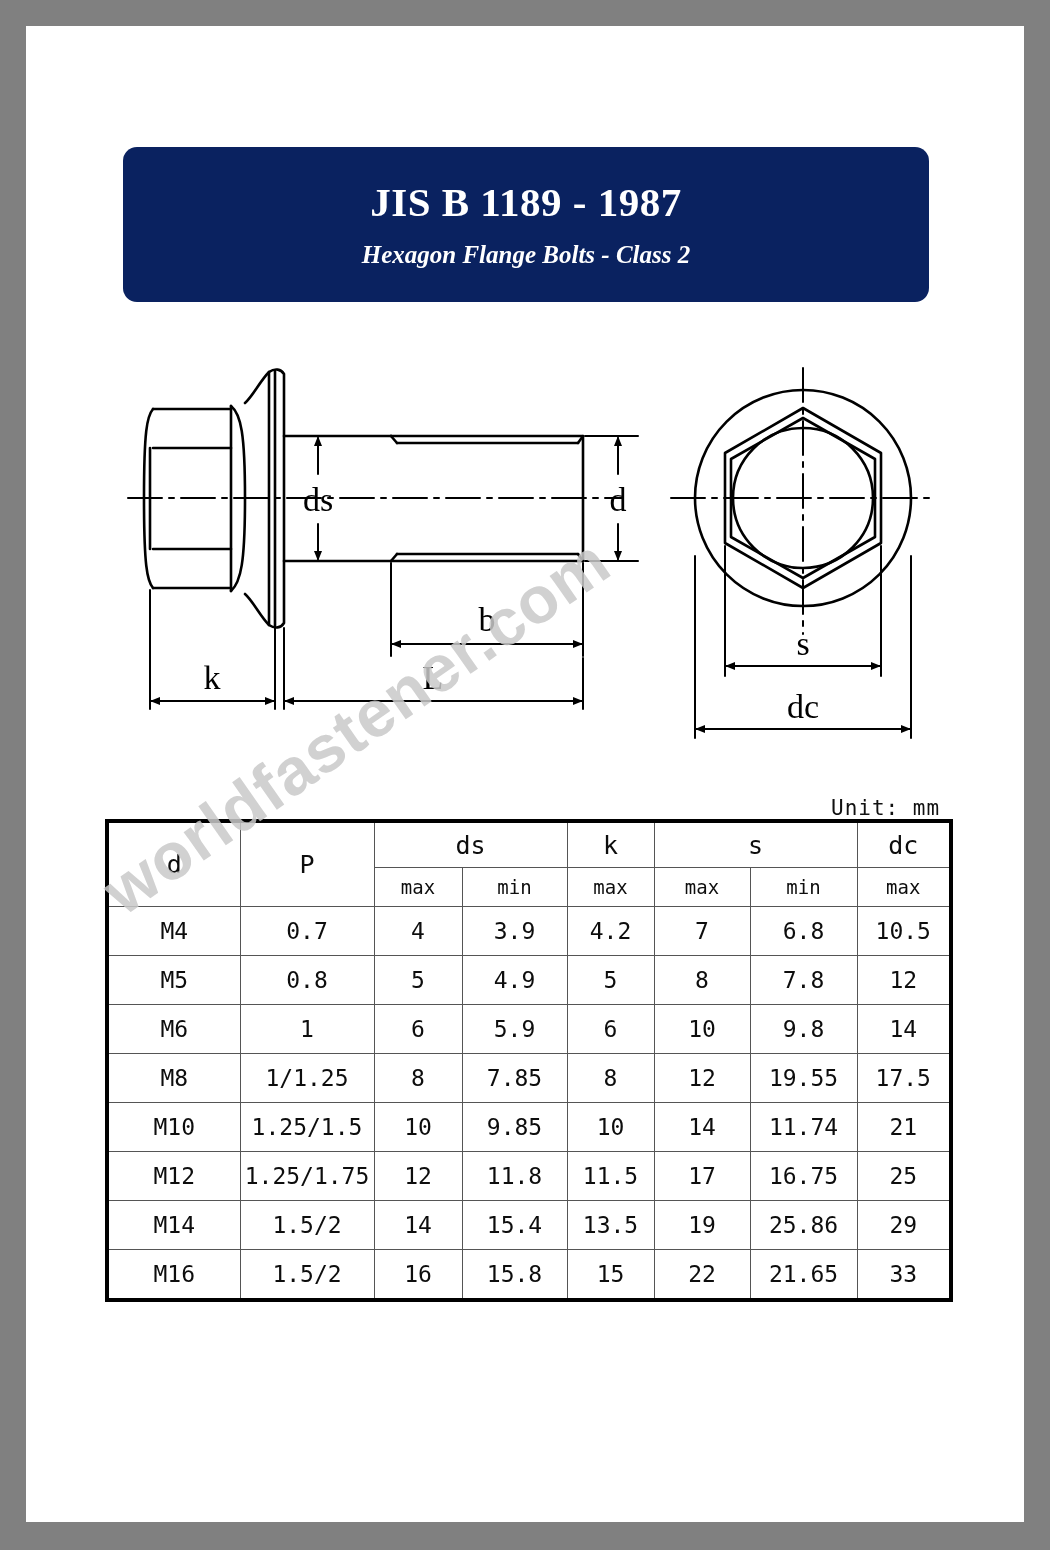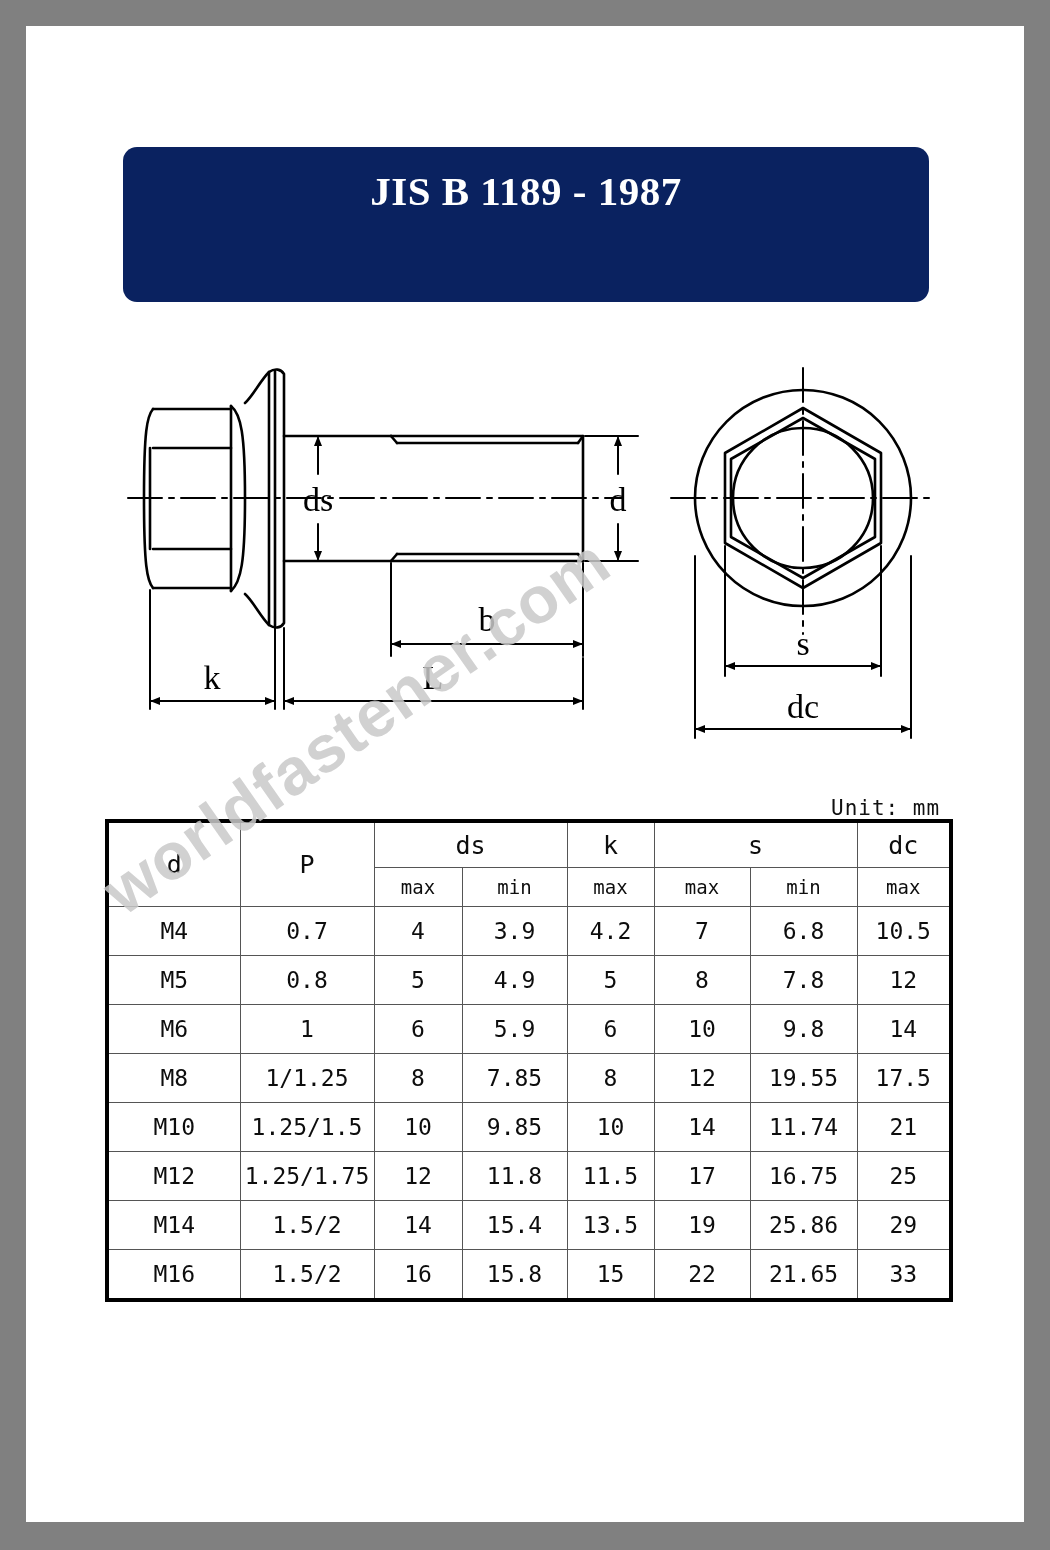--- a/index.html
+++ b/index.html
@@ -30,22 +30,21 @@
     position: absolute;
     left: 97px;
     top: 121px;
     width: 806px;
     height: 155px;
     background: #0a2260;
     border-radius: 14px;
     display: flex;
     flex-direction: column;
     align-items: center;
-    justify-content: flex-start;
-    padding-top: 22px;
+    justify-content: center;
     box-sizing: border-box;
   }
   #banner-title {
     font-family: "Liberation Serif", serif;
     font-weight: bold;
     font-size: 41px;
     color: #ffffff;
     letter-spacing: 0.5px;
     line-height: 1.1;
     white-space: nowrap;
@@ -135,20 +134,21 @@
     letter-spacing: 1px;
   }
 </style>
 </head>
 <body>
 
 <div id="page">
 
   <div id="banner">
     <div id="banner-title">JIS B 1189 - 1987</div>
+    <div id="banner-subtitle">Hexagon Flange Bolts - Class 2</div>
   </div>
 
   <div id="drawing">
     <svg width="850" height="450" viewBox="0 0 850 450">
       <g fill="none" stroke="#000" stroke-width="2.6" stroke-linejoin="round" stroke-linecap="round">
 
         <g>
           <path d="M30,53 L108,53 L108,50 L108,235 L108,232 L30,232"></path>
           <path d="M30,53 C24,60 21,75 21,142 C21,209 24,225 30,232"></path>
 

